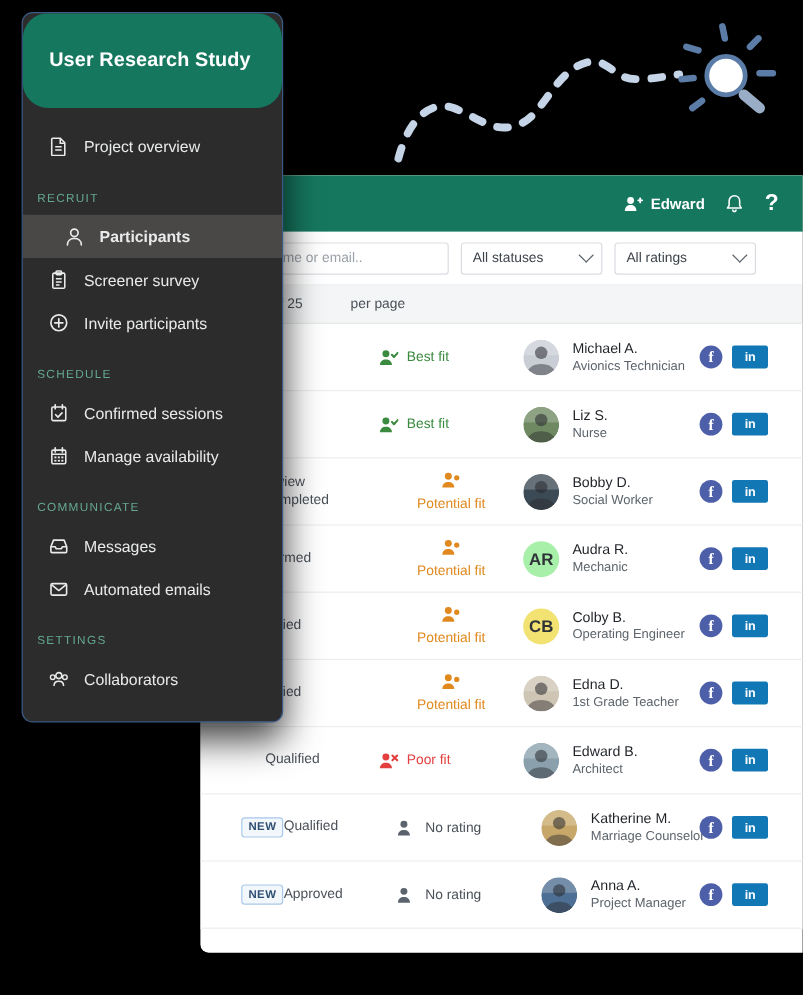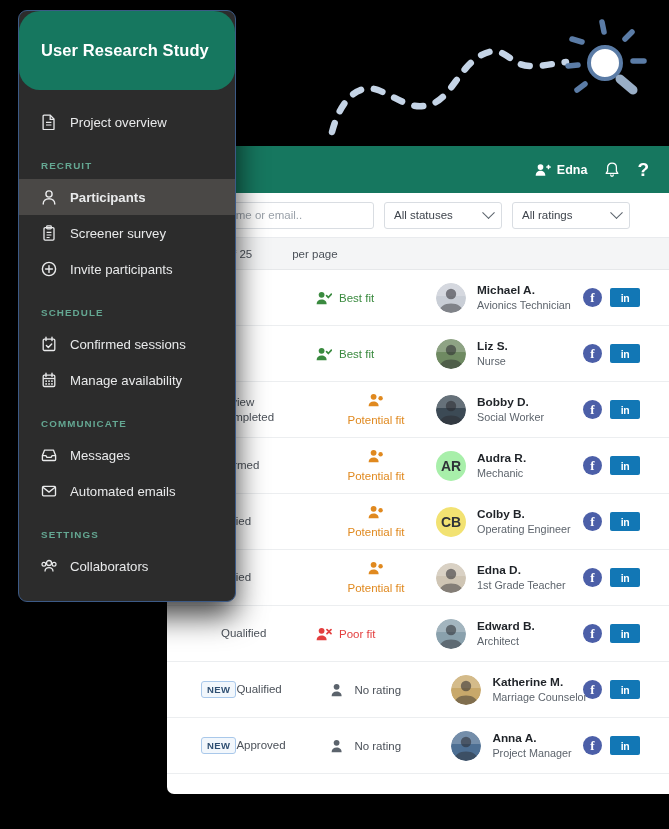--- a/index.html
+++ b/index.html
@@ -170,21 +170,21 @@
     width: 30px; height: 30px;
     border-radius: 50%;
     flex: 0 0 30px;
     overflow: hidden;
     display: flex; align-items: center; justify-content: center;
     font-size: 14px; font-weight: 700; color: #2f3338;
     position: relative;
   }
   .person-text { min-width: 0; }
   .person-name {
-    font-size: 11.8px; font-weight: 700; color: #1f2328;
+    font-size: 11.8px; font-weight: 400; color: #1f2328;
     line-height: 1.3; white-space: nowrap;
   }
   .person-role {
     font-size: 10.8px; color: #5d646c; line-height: 1.35; white-space: nowrap;
   }
 
   .cell-social {
     flex: 0 0 86px;
     display: flex; align-items: center; gap: 8px;
     justify-content: flex-start;
@@ -238,29 +238,29 @@
     height: 36px;
     padding: 0 22px;
     color: #e9eaeb;
     font-size: 13.2px;
     cursor: pointer;
   }
   .nav-item.active {
     background: #4a4846;
     font-weight: 700;
     border-left: 3px solid #4a4846;
-    padding-left: 19px;
+    padding-left: 32px;
     align-items: center;
   }
   .nav-item svg { flex: 0 0 auto; display: block; }
   .nav-section {
-    padding: 0 22px;
+    padding: 0 12px;
     color: #64a792;
     font-size: 9.8px;
-    font-weight: 700;
+    font-weight: 400;
     letter-spacing: 1.1px;
     margin-top: 20px;
     margin-bottom: 8px;
   }
 </style>
 </head>
 <body>
 
 <div id="stage">
 
@@ -286,21 +286,21 @@
 
     <div id="app-topbar">
 
       <div class="topbar-item">
         <svg width="16" height="14" viewBox="0 0 18 15">
           <circle cx="6.2" cy="4.2" r="3.2" fill="#fff"></circle>
           <path d="M0.8 14 C0.8 10.2 3.2 8.4 6.2 8.4 C9.2 8.4 11.6 10.2 11.6 14 Z" fill="#fff"></path>
           <rect x="12.6" y="3.2" width="5.2" height="1.7" rx="0.6" fill="#fff"></rect>
           <rect x="14.3" y="1.5" width="1.7" height="5.2" rx="0.6" fill="#fff"></rect>
         </svg>
-        <span>Edna</span>
+        <span>Edward</span>
       </div>
 
       <div class="topbar-item">
         <svg width="14" height="16" viewBox="0 0 14 16">
           <path d="M7 1.2 C4.3 1.2 2.6 3.1 2.6 5.6 L2.6 9.2 L1.2 11.4 L12.8 11.4 L11.4 9.2 L11.4 5.6 C11.4 3.1 9.7 1.2 7 1.2 Z" fill="none" stroke="#fff" stroke-width="1.3" stroke-linejoin="round"></path>
           <path d="M5.6 12.6 C5.6 13.6 6.2 14.3 7 14.3 C7.8 14.3 8.4 13.6 8.4 12.6" fill="none" stroke="#fff" stroke-width="1.3"></path>
         </svg>
       </div>
 
       <div class="topbar-item">

